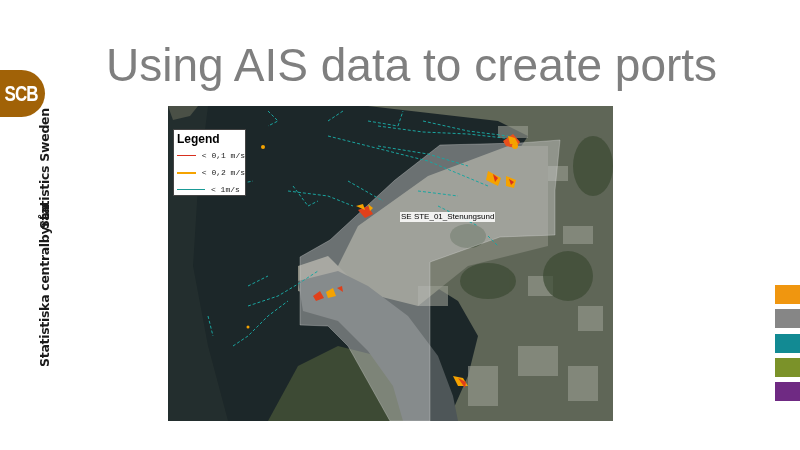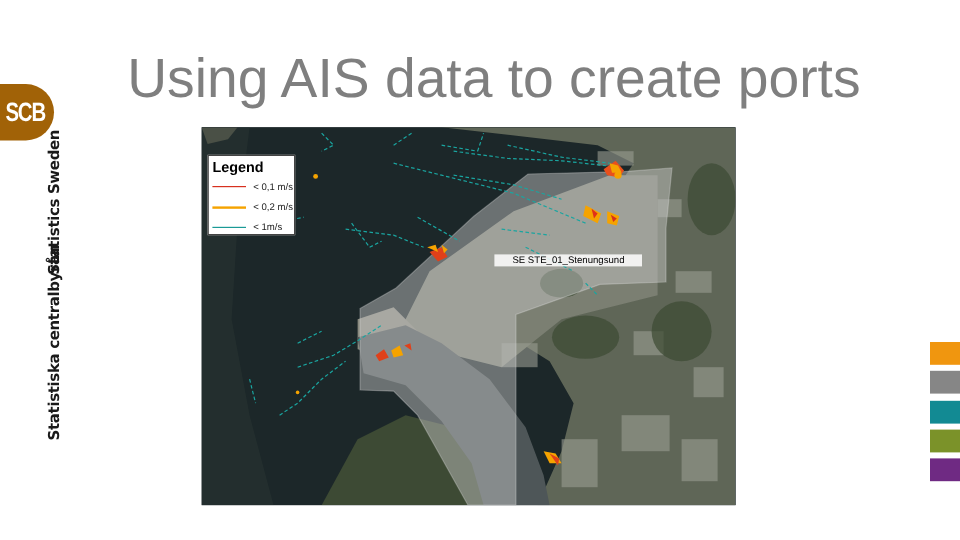--- a/index.html
+++ b/index.html
@@ -9,22 +9,22 @@
   .logo span { color:#fff; font-family:"Liberation Sans", sans-serif; font-weight:bold; font-size:17px; letter-spacing:-1px; transform:scaleY(1.3); margin-left:-3px; }
   .vtext { position:absolute; font-family:"DejaVu Sans", sans-serif; font-size:13px; color:#1a1a1a; white-space:nowrap; transform-origin:left top; transform:rotate(-90deg); font-weight:bold; letter-spacing:-0.3px; }
   .vt1 { left:37px; top:229px; font-size:12.5px; }
   .vt2 { left:37px; top:367px; font-size:12.5px; }
   .map { position:absolute; left:168px; top:106px; width:445px; height:315px; overflow:hidden; background:#1b2628; }
   .map svg { position:absolute; left:0; top:0; }
   .legend { position:absolute; left:5px; top:12px; width:73px; height:67px; background:#fff; border:1px solid #444; box-sizing:border-box; padding:3px 0 0 3px;margin-top:11px; }
   .legend .lt { font-size:12px; font-weight:bold; color:#000; font-family:"Liberation Sans", sans-serif; line-height:13px; }
   .legend .row { display:flex; align-items:center; height:15px; margin-top:2px; }
   .legend .line { width:28px; margin-right:6px; }
-  .legend .lbl { font-size:8px; color:#222; font-family:Liberation Sans, sans-serif; white-space:nowrap; }
-  .portlabel { position:absolute; left:244px; top:106px; font-size:8px; color:#000; background:rgba(255,255,255,0.85); padding:0 15px; font-family:"Liberation Sans", sans-serif; line-height:10px; white-space:nowrap; }
+  .legend .lbl { font-size:8px; color:#222; font-family:Liberation Mono, monospace; white-space:nowrap; }
+  .portlabel { position:absolute; left:232px; top:106px; font-size:8px; color:#000; background:rgba(255,255,255,0.85); padding:0 1px; font-family:"Liberation Sans", sans-serif; line-height:10px; white-space:nowrap; }
   .swatch { position:absolute; left:775px; width:25px; height:19px; }
 </style>
 </head>
 <body>
 
 <div class="title">Using AIS data to create ports</div>
 
 <div class="logo">
   <span>SCB</span>
 </div>

